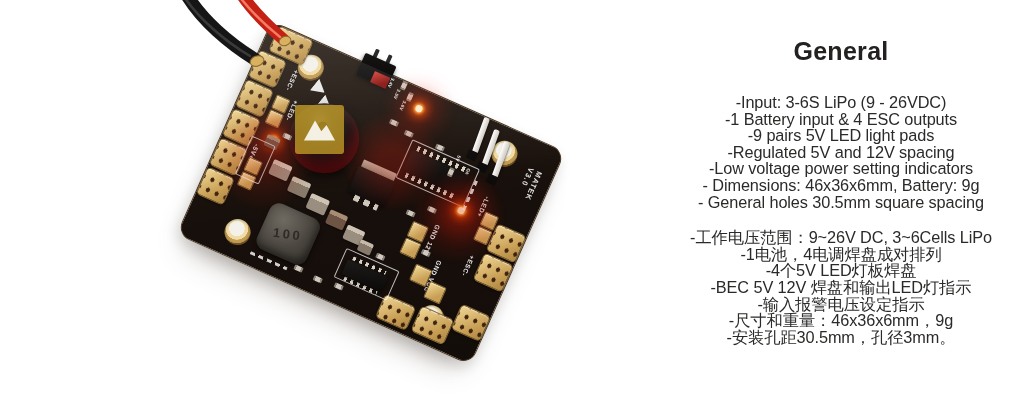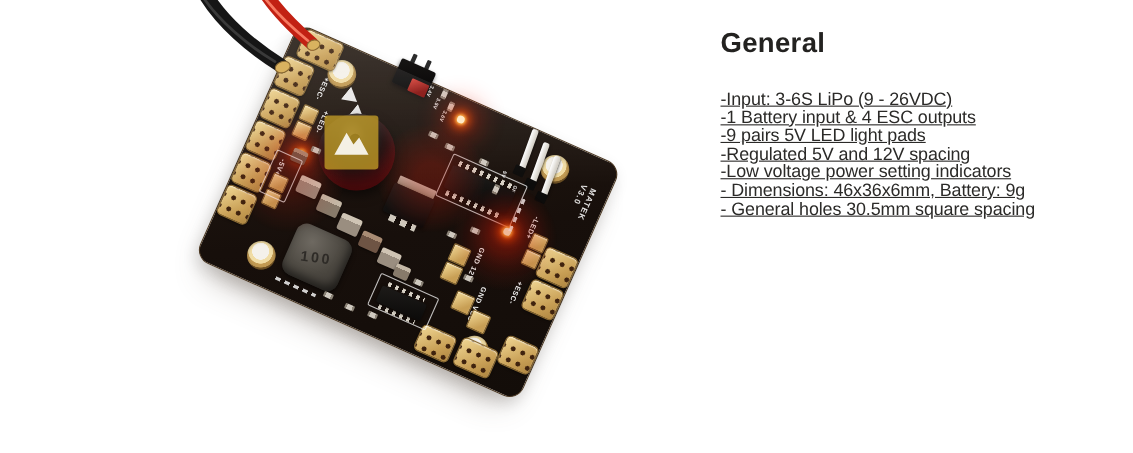--- a/index.html
+++ b/index.html
@@ -70,24 +70,24 @@
   .brand{position:absolute;left:292px;top:28px;height:74px;writing-mode:vertical-rl;
          font:700 7.5px "Liberation Sans",sans-serif;color:rgba(255,255,255,.88);letter-spacing:1px;line-height:9px;}
   .brand span{display:block;}
   .wires{position:absolute;left:0;top:0;z-index:5;pointer-events:none;}
   .watermark{position:absolute;left:295px;top:105px;width:49px;height:49px;border-radius:3px;
              background:rgba(196,158,38,.78);z-index:6;}
   .peak{position:absolute;inset:6px;background:rgba(255,255,255,.88);
         clip-path:polygon(8% 80%, 38% 26%, 55% 55%, 69% 38%, 92% 80%);}
 
   
-  .specs{position:absolute;left:655px;top:26px;width:372px;color:#2b2a28;}
+  .specs{position:absolute;left:655px;top:38px;width:372px;color:#2b2a28;text-align:center;}
   .title{margin:0;font-size:25px;line-height:26px;font-weight:700;color:#232220;letter-spacing:.3px;}
   .list{font-size:16.3px;line-height:16.6px;font-weight:400;letter-spacing:-.1px;}
-  .en{margin-top:30px;text-decoration:underline;}
+  .en{margin-top:30px;}
   .cn{margin-top:19px;}
   .line{height:16.6px;white-space:nowrap;}
 </style>
 </head>
 <body>
 
 <div class="canvas">
 
   <div class="scene">
 
@@ -226,15 +226,24 @@
     <div class="list en">
       <div class="line">-Input: 3-6S LiPo (9 - 26VDC)</div>
       <div class="line">-1 Battery input &amp; 4 ESC outputs</div>
       <div class="line">-9 pairs 5V LED light pads</div>
       <div class="line">-Regulated 5V and 12V spacing</div>
       <div class="line">-Low voltage power setting indicators</div>
       <div class="line">- Dimensions: 46x36x6mm, Battery: 9g</div>
       <div class="line">- General holes 30.5mm square spacing</div>
     </div>
 
+    <div class="list cn">
+      <div class="line">-工作电压范围：9~26V DC, 3~6Cells LiPo</div>
+      <div class="line">-1电池，4电调焊盘成对排列</div>
+      <div class="line">-4个5V LED灯板焊盘</div>
+      <div class="line">-BEC 5V 12V 焊盘和输出LED灯指示</div>
+      <div class="line">-输入报警电压设定指示</div>
+      <div class="line">-尺寸和重量：46x36x6mm，9g</div>
+      <div class="line">-安装孔距30.5mm，孔径3mm。</div>
+    </div>
   </div>
 
 </div>
 
 </body></html>

